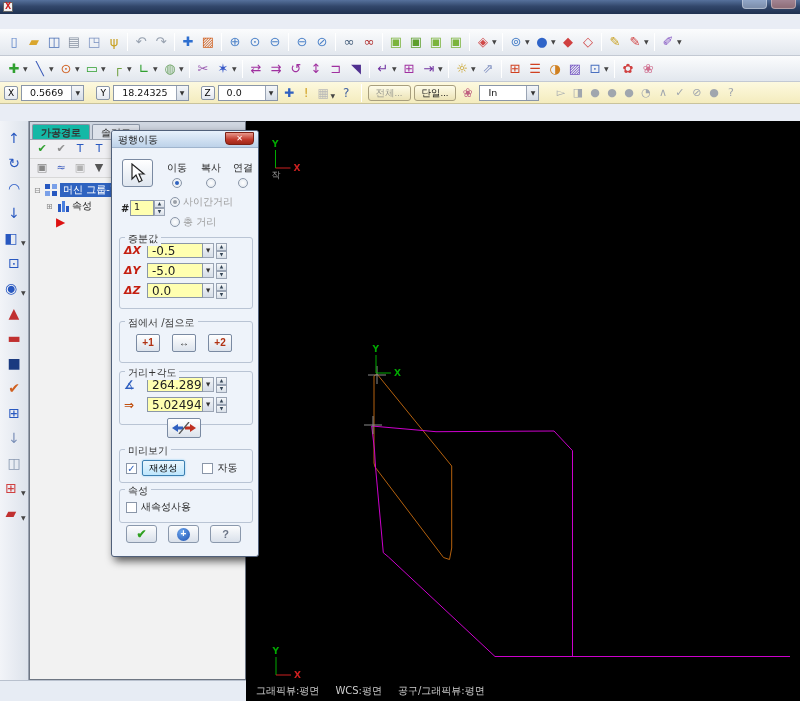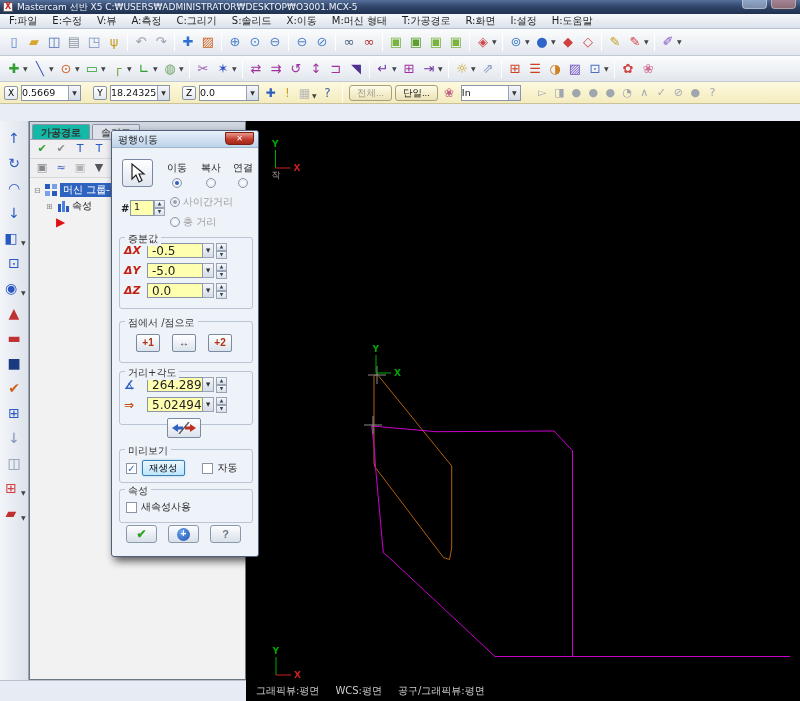--- a/index.html
+++ b/index.html
@@ -33,21 +33,21 @@
   .tbsep { width:1px; height:18px; background:#b5bcc7; border-right:1px solid #fff; margin:0 3px; }
   .dd { font-size:6px; color:#444; margin:6px 1px 0 -1px; width:6px; }
 
   
   .ribbon { position:absolute; left:0; top:82px; width:800px; height:22px;
     background:linear-gradient(#fdf9df,#f4ecbe); border-bottom:1px solid #c9c39c;
     display:flex; align-items:center; padding-left:4px; gap:3px; font-size:10px; }
   .axbtn { width:14px; height:14px; background:linear-gradient(#fff,#e4e8ef); border:1px solid #8a96a8;
     text-align:center; line-height:13px; font-size:9px; border-radius:2px; }
   .combo { display:flex; align-items:center; height:16px; background:#fff; border:1px solid #8a96a8; }
-  .combo .val { padding:0 0; min-width:46px; font-size:9.5px; color:#111; }
+  .combo .val { padding:0 8px; min-width:46px; font-size:9.5px; color:#111; }
   .combo .arr { width:12px; height:14px; background:linear-gradient(#f4f6f9,#d6dde7);
     border-left:1px solid #9aa4b4; font-size:6px; color:#333; text-align:center; line-height:14px; }
   .ribico { width:17px; text-align:center; font-size:12px; }
   .ribbtn { height:16px; padding:0 7px; background:linear-gradient(#fefce9,#ece3b6);
     border:1px solid #a89f7e; border-radius:3px; line-height:14px; font-size:9.5px; color:#111; }
   .ribbtn.disabled { color:#9a9a90; }
   .grayico { width:15px; text-align:center; color:#a0a6ae; font-size:11px; }
 
   .ribbonlabel { position:absolute; left:0; top:104px; width:800px; height:17px;
     background:#eef1f8; border-bottom:1px solid #c3c9d3; font-size:10px; color:#333; }
@@ -147,41 +147,26 @@
     color:#fff; font-size:10px; line-height:12px; text-align:center; font-weight:bold; }
   .okbtn .help { color:#6a7486; font-weight:bold; font-size:11px; }
 </style>
 </head>
 <body>
 
 <div id="root">
 
   <div class="titlebar">
     <span class="app-ico">X</span>
-    <span>Mastercam 선반 X5   C:₩USERS₩ADMINISTRATOR₩DESKTOP₩O3001.MCX-5</span>
     <span class="win-btns">
       <span class="win-btn"></span>
       <span class="win-btn close"></span>
     </span>
   </div>
 
-  <div class="menubar" id="menubar">
-      <span class="menu-item">F:파일</span>
-      <span class="menu-item">E:수정</span>
-      <span class="menu-item">V:뷰</span>
-      <span class="menu-item">A:측정</span>
-      <span class="menu-item">C:그리기</span>
-      <span class="menu-item">S:솔리드</span>
-      <span class="menu-item">X:이동</span>
-      <span class="menu-item">M:머신 형태</span>
-      <span class="menu-item">T:가공경로</span>
-      <span class="menu-item">R:화면</span>
-      <span class="menu-item">I:설정</span>
-      <span class="menu-item">H:도움말</span>
-    </div>
 
   <div class="tbrow" id="tb1">
       <span class="item" style="display: inline-flex;">
         <span class="tbico" style="color: rgb(91, 130, 200);">▯</span>
       </span>
       <span class="item" style="display: inline-flex;">
         <span class="tbico" style="color: rgb(217, 166, 46);">▰</span>
       </span>
       <span class="item" style="display: inline-flex;">
         <span class="tbico" style="color: rgb(74, 111, 181);">◫</span>

